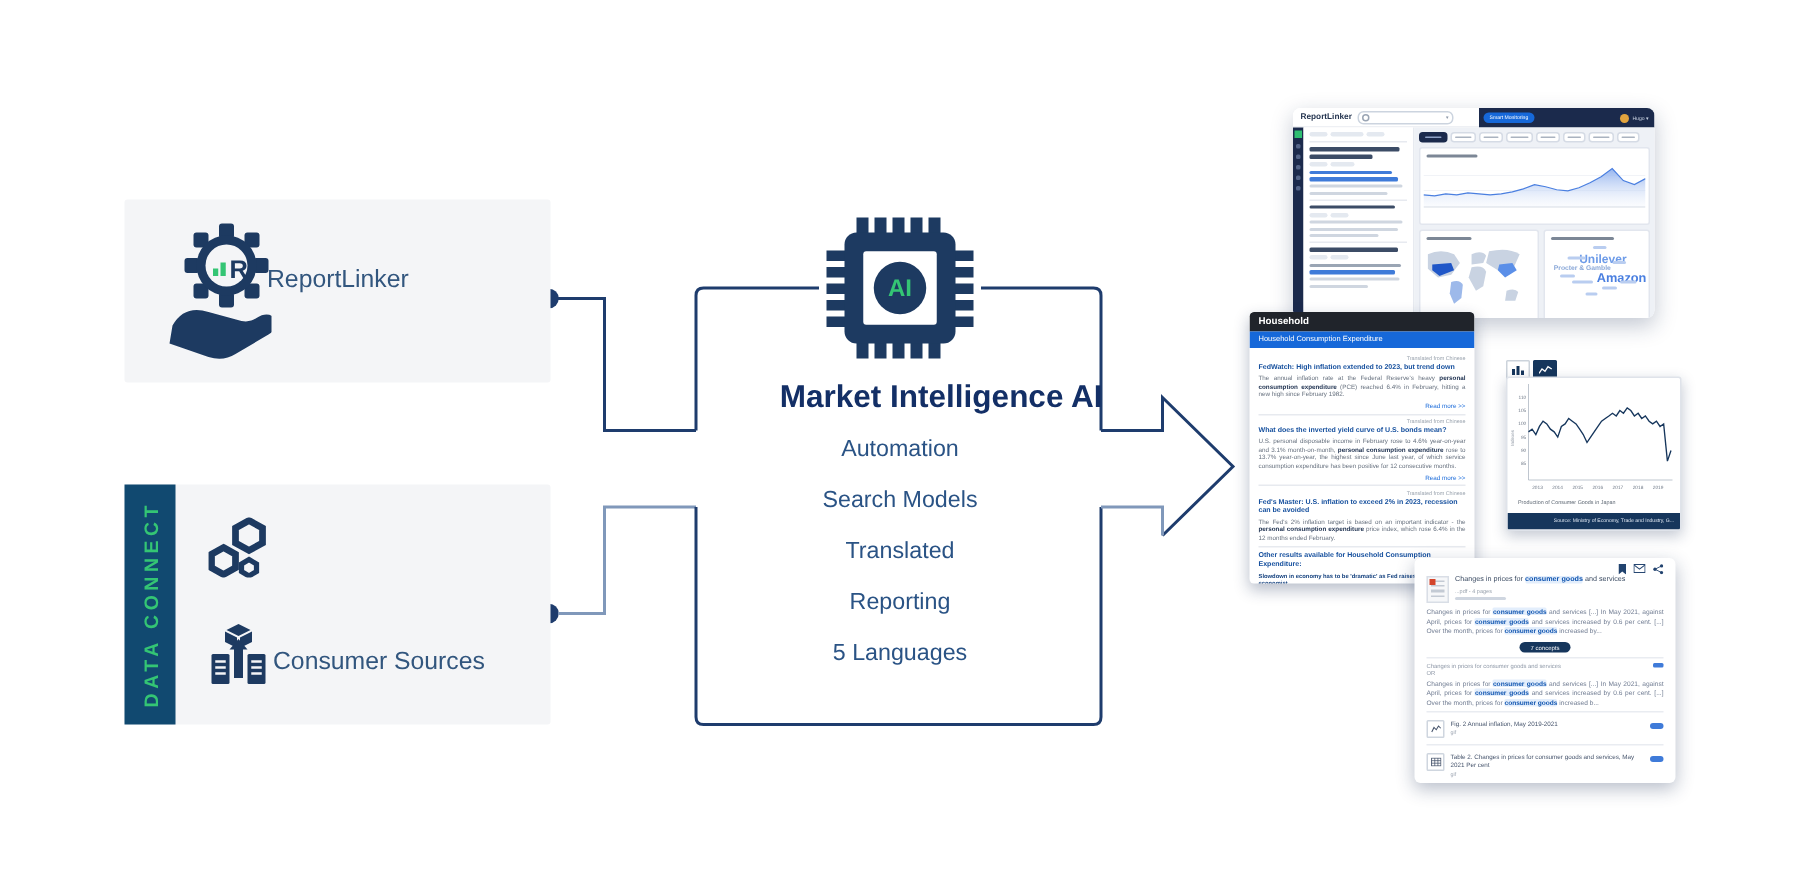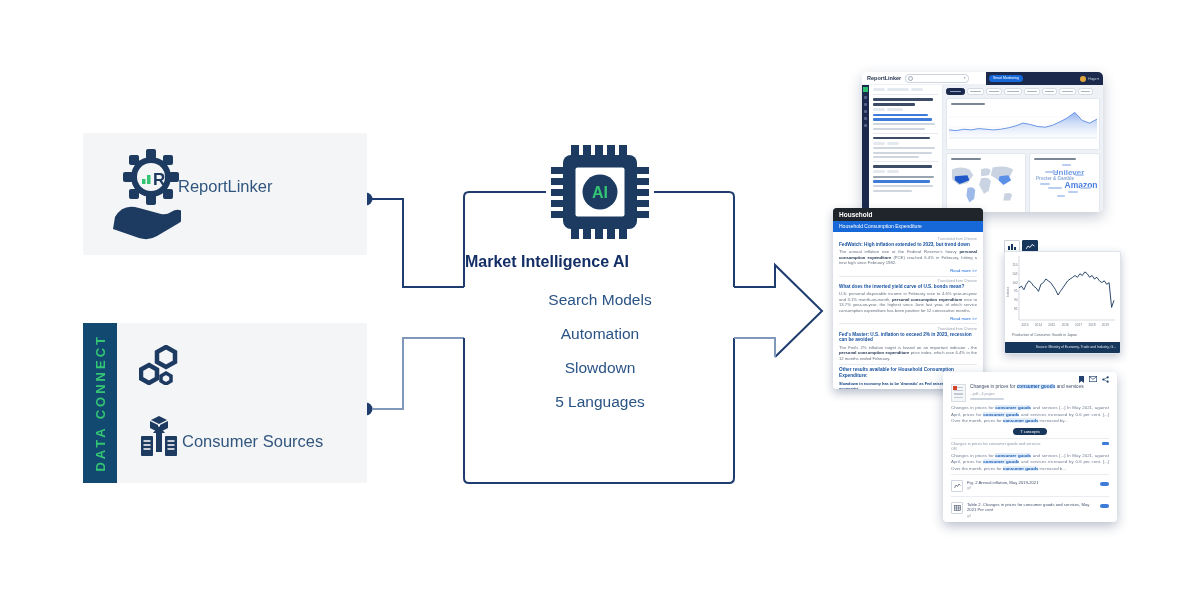--- a/index.html
+++ b/index.html
@@ -9,21 +9,21 @@
   svg{display:block;}
 
   
   .srcbox{background:#f4f5f7;border-radius:2px;}
   .srclabel{color:#32567e;font-size:16.5px;line-height:1.38;}
   .strip{background:#114970;display:flex;align-items:center;justify-content:center;}
   .strip span{writing-mode:vertical-rl;transform:rotate(180deg);color:#34c574;
               font-weight:bold;font-size:13px;letter-spacing:3px;}
 
   
-  .mi-title{width:270px;text-align:left;font-size:16px;font-weight:bold;color:#132f66;}
+  .mi-title{width:270px;text-align:right;font-size:21px;font-weight:bold;color:#132f66;}
   .feature{width:270px;text-align:center;font-size:15.5px;color:#2a5385;line-height:20px;margin-bottom:14px;}
 
   
   .dash{left:862px;top:72px;width:241px;height:140px;background:#fff;border-radius:5px;
         box-shadow:0 5px 14px rgba(20,40,80,.25);z-index:3;overflow:hidden;font-size:0;}
   .dash .nav{display:flex;height:13px;}
   .dash .nav .nleft{width:124px;background:#fff;display:flex;align-items:center;border-bottom:1px solid #eef0f4;}
   .dash .logo{font-size:5.5px;font-weight:bold;color:#24344f;margin-left:5px;}
   .dash .searchpill{margin-left:4px;width:58px;height:7px;border:0.5px solid #ccd4df;border-radius:4px;
         display:flex;align-items:center;justify-content:space-between;padding:0 2px;}
@@ -209,23 +209,24 @@
         <rect x="87" y="58" width="14" height="7"></rect>
       <rect x="87" y="69" width="14" height="7"></rect>
       <rect x="15" y="13" width="74" height="74" rx="8"></rect>
     </g>
     <rect x="27.5" y="25.5" width="49" height="49" rx="2" fill="#fff"></rect>
     <circle cx="52" cy="50" r="17.5" fill="#1d3a61"></circle>
     <text x="52" y="55.5" text-anchor="middle" font-size="16" font-weight="bold" fill="#34c574" font-family="Liberation Sans, sans-serif">AI</text>
   </svg>
   <div class="abs mi-title" style="left:465px;top:253px;z-index:2">Market Intelligence AI</div>
   <div class="abs" style="left:465px;top:290px;z-index:2">
+    <div class="feature">Automation</div>
     <div class="feature">Search Models</div>
-    <div class="feature">Automation</div>
-    <div class="feature">Slowdown</div>
+    <div class="feature">Translated</div>
+    <div class="feature">Reporting</div>
     <div class="feature">5 Languages</div>
   </div>
 
   <div class="abs dash">
     <div class="nav">
       <div class="nleft">
         <span class="logo">ReportLinker</span>
         <span class="searchpill">
           <span class="mag"></span>
           <span class="funnel">▼</span>

